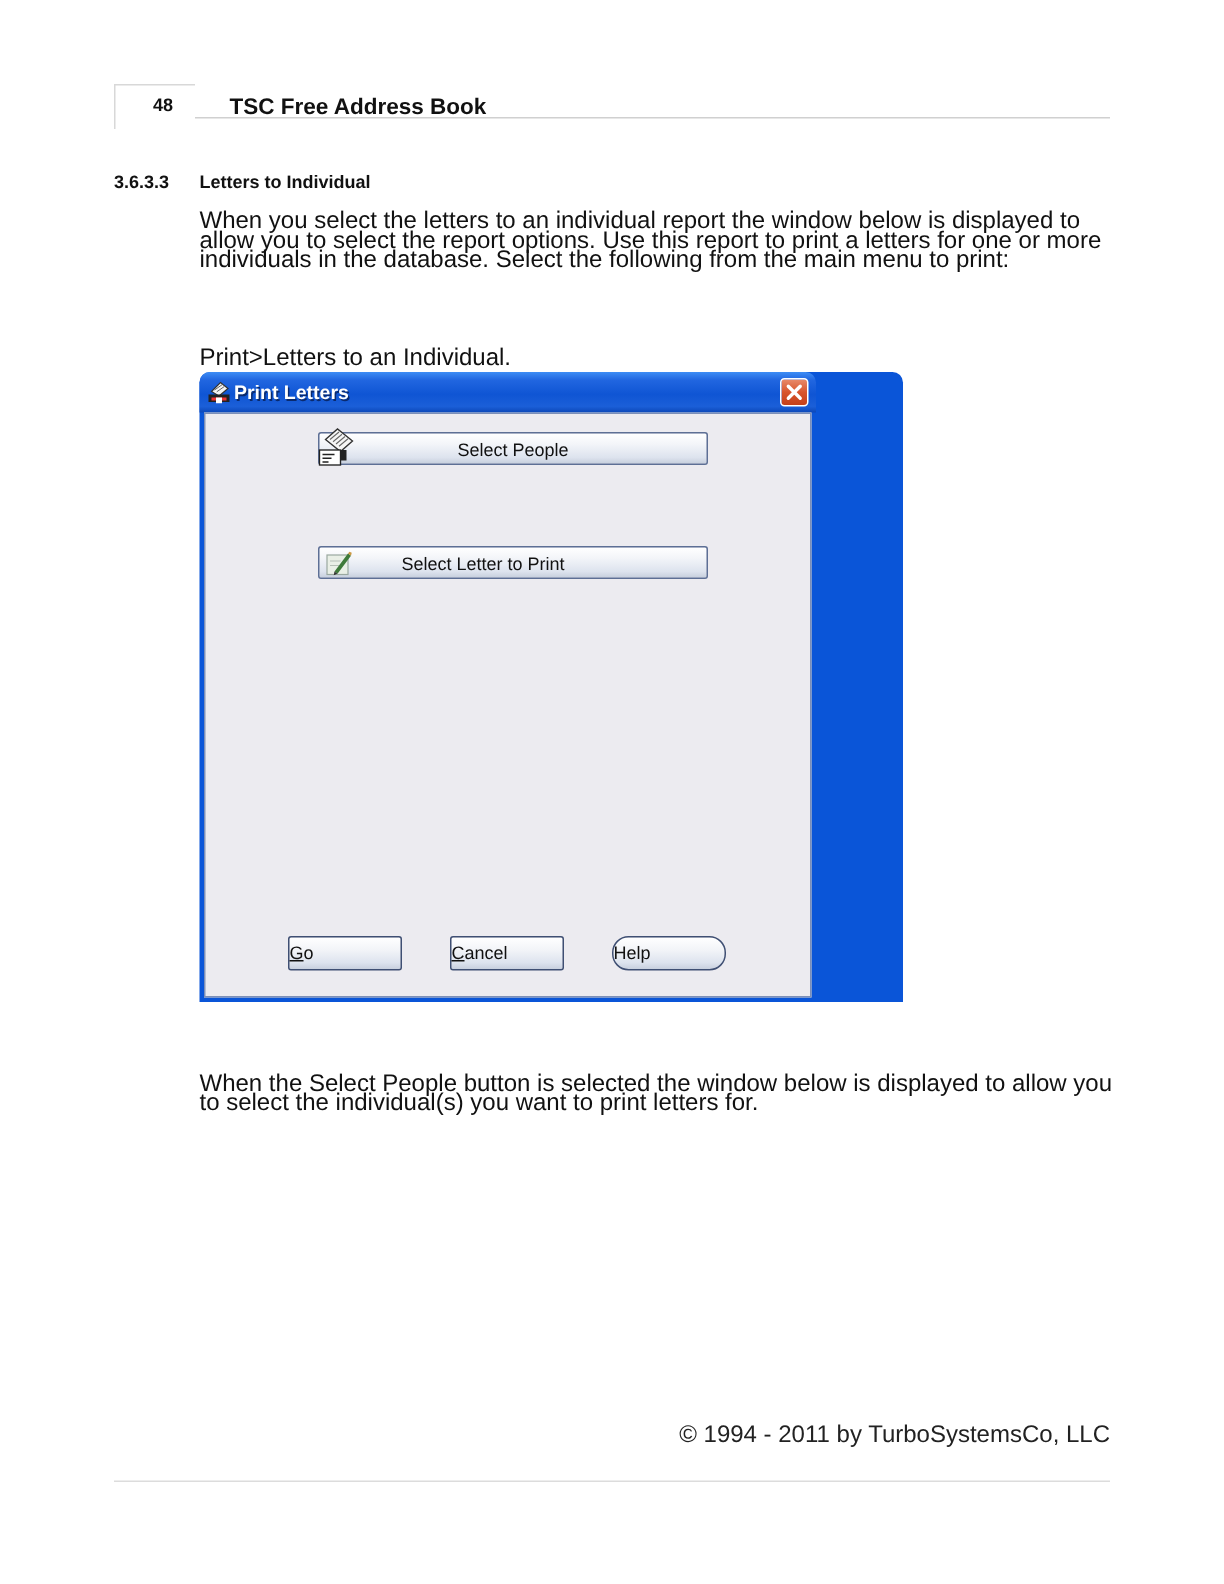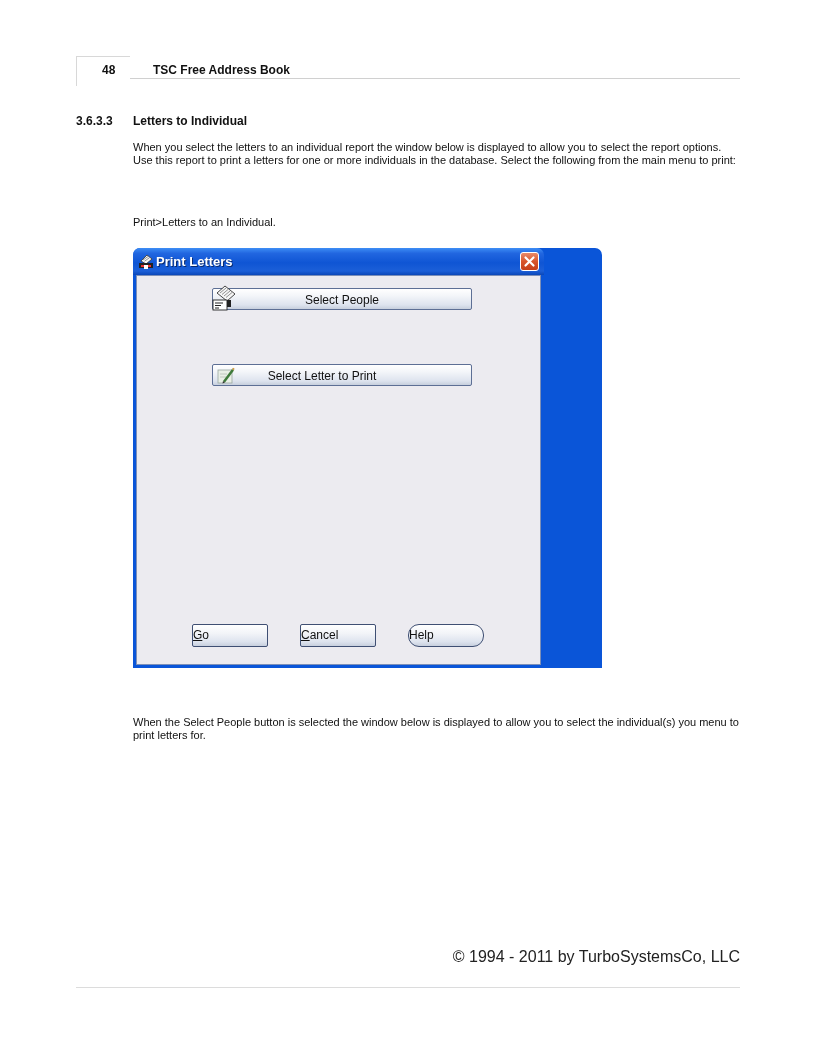--- a/index.html
+++ b/index.html
@@ -43,21 +43,21 @@
       left: 26px;
       top: 7px;
       font-weight: bold;
       font-size: 12px;
     }
     .page-header .book-title {
       position: absolute;
       left: 77px;
       top: 7px;
       font-weight: bold;
-      font-size: 12px;
+      font-size: 15px;
     }
     .page-header .rule {
       position: absolute;
       left: 54px;
       top: 22px;
       width: 610px;
       height: 1px;
       background: #d0d0d0;
     }
     .section-num {
@@ -72,25 +72,25 @@
       left: 133px;
       top: 114px;
       font-weight: bold;
       font-size: 12px;
       text-align: center;
     }
     .para {
       position: absolute;
       left: 133px;
       width: 610px;
-      font-size: 11px;
+      font-size: 16px;
       line-height: 13px;
     }
     .para1 { top: 141px; }
-    .para2 { top: 216px; }
+    .para2 { top: 232px; }
     .para3 { top: 716px; }
 
     
     .window {
       position: absolute;
       left: 133px;
       top: 248px;
       width: 469px;
       height: 420px;
       border-radius: 7px 7px 0 0;
@@ -280,16 +280,16 @@
       </svg>
       <span class="lbl">Select People</span>
     </div>
 
     <div class="sm-btn btn-go"><span class="u">G</span><span>o</span></div>
     <div class="sm-btn btn-cancel"><span class="u">C</span><span>ancel</span></div>
     <div class="sm-btn btn-help"><span>Help</span></div>
   </div>
 </div>
 
-<div class="para para3">When  the Select People button is selected the window below is displayed to allow you to select the individual(s) you menu to print letters for.</div>
+<div class="para para3">When  the Select People button is selected the window below is displayed to allow you to select the individual(s) you want to print letters for.</div>
 
 <div class="footer-rule"></div>
 <span class="footer-text">© 1994 - 2011 by TurboSystemsCo, LLC</span>
 
 </body></html>

